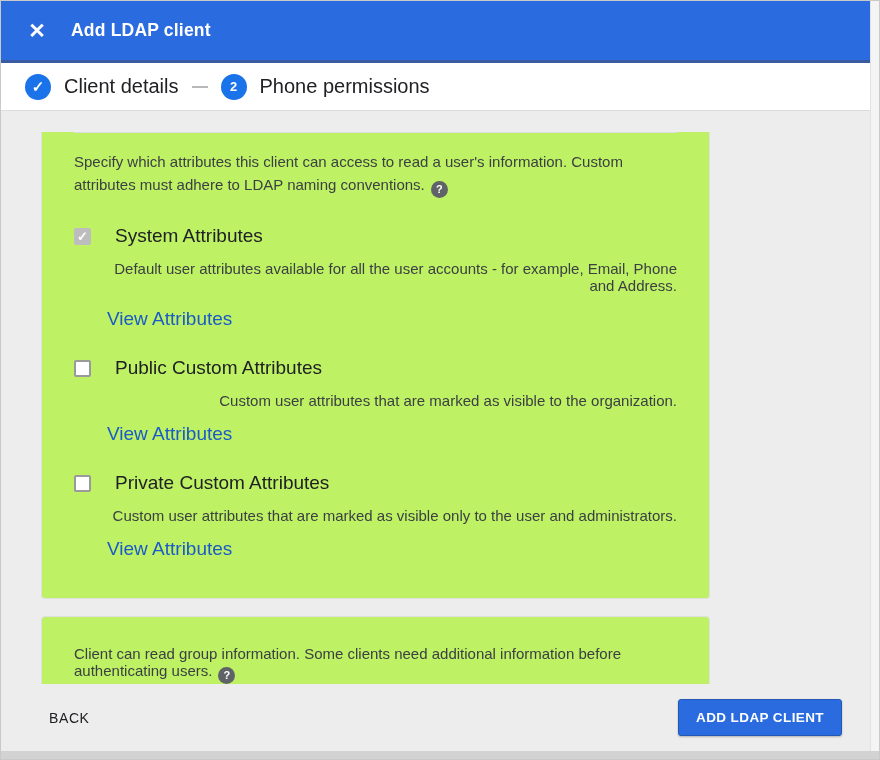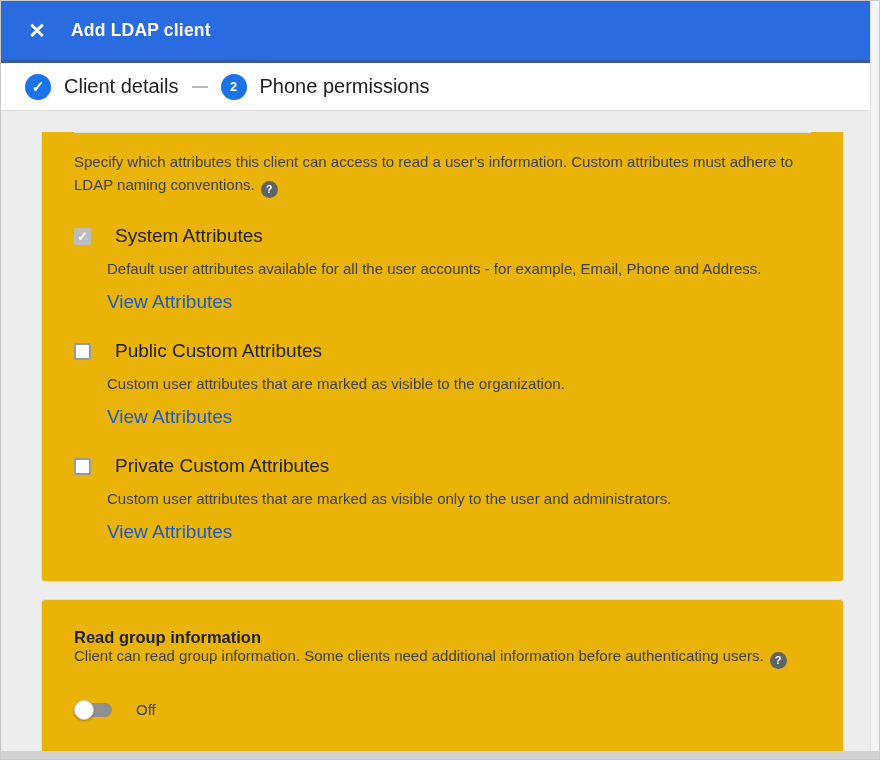--- a/index.html
+++ b/index.html
@@ -51,22 +51,22 @@
   .step-circle.check { font-size: 15px; }
   .step-label { margin-left: 13px; font-size: 20px; color: #202124; }
   .step-dash {
     width: 16px; height: 0;
     border-top: 2px solid #b9b9b9;
     margin: 0 13px;
   }
   
   .content { background: #ededee; }
   .card {
-    background: #eab308;
-    width: 803px;
+    background: #bef264;
+    width: 669px;
     margin-left: 40px;
     border: 1px solid #e0e0e0;
   }
   .card-1 {
     border-top: none;
     border-radius: 0 0 4px 4px;
     padding: 0 32px 38px 32px;
   }
   .card-divider {
     border: none; border-top: 1px solid #dadce0;
@@ -93,21 +93,21 @@
   }
   .checkbox.checked-disabled {
     border: none; background: #bdbdbd;
     color: #fff; font-size: 13px; font-weight: bold;
     display: flex; align-items: center; justify-content: center;
     cursor: default;
   }
   .attr-label { margin-left: 24px; font-size: 19px; color: #202124; }
   .attr-desc {
     margin: 13px 0 0 33px;
-    font-size: 15px; color: #3c4043;
+    font-size: 15px; color: #3c4043; text-align: right;
   }
   .attr-link {
     display: inline-block;
     margin: 14px 0 0 33px;
     font-size: 19px; color: #1a5bc8;
     text-decoration: none; cursor: pointer;
   }
   
   .card-gap { height: 17px; background: #ededee; }
   .card-2 {
@@ -220,30 +220,33 @@
           <div class="attr-label">Private Custom Attributes</div>
         </div>
         <div class="attr-desc">Custom user attributes that are marked as visible only to the user and administrators.</div>
         <a class="attr-link">View Attributes</a>
       </div>
     </div>
 
     <div class="card-gap"></div>
 
     <div class="card card-2">
-      <div class="group-title">Read group information</div>
       <p class="group-desc"><span>Client can read group information. Some clients need additional information before authenticating users.</span><span class="help-icon">?</span></p>
       <div class="toggle-row">
         <div class="toggle">
           <div class="toggle-track"></div>
           <div class="toggle-knob"></div>
         </div>
         <div class="toggle-label">Off</div>
       </div>
     </div>
 
   </div>
 
+  <div class="footer">
+    <button class="back-btn">BACK</button>
+    <button class="submit-btn">ADD LDAP CLIENT</button>
+  </div>
 
   <div class="right-gutter"></div>
   <div class="bottom-strip"></div>
 
 </div>
 
 </body></html>

